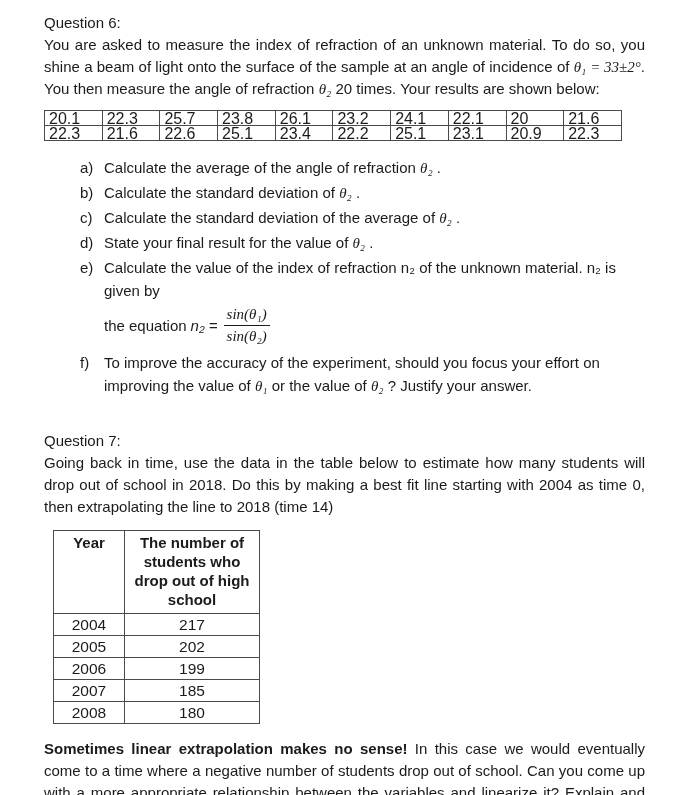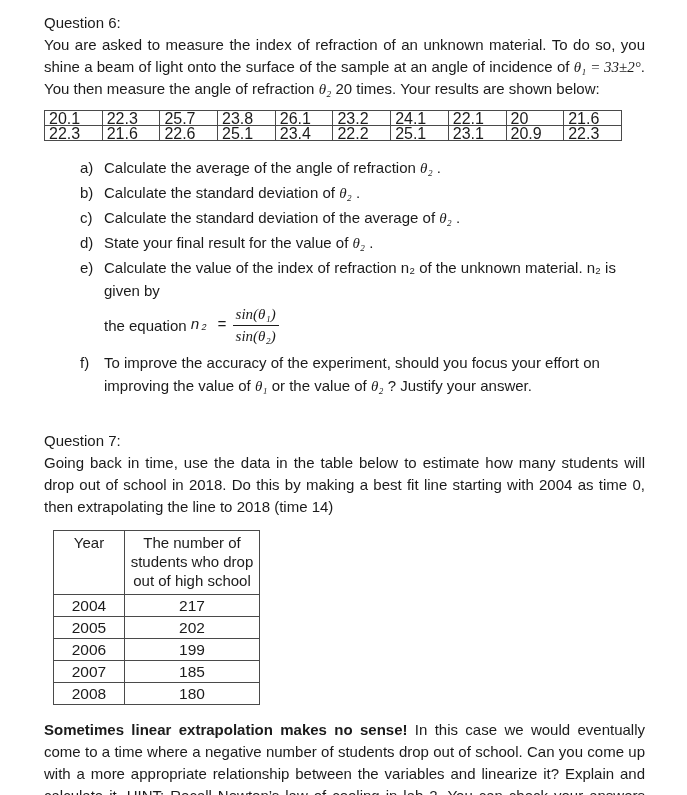--- a/index.html
+++ b/index.html
@@ -19,34 +19,34 @@
     border:1px solid #4a4a4a;height:14px;font-size:16px;line-height:13px;
     padding:0 0 0 4px;vertical-align:middle;
   }
   
   .items{margin-top:15px;}
   .item{display:flex;font-size:15px;line-height:23px;margin-bottom:1px;}
   .item-label{width:24px;margin-left:36px;flex:0 0 auto;}
   .item-body{flex:1;}
   
   .equation-line{display:flex;align-items:center;margin:3px 0 4px 0;}
-  .eq-lhs{font-family:Liberation Mono, monospace;font-style:italic;margin:0 6px 0 4px;}
+  .eq-lhs{font-family:Liberation Sans, sans-serif;font-style:italic;margin:0 6px 0 4px;}
   .frac{
     display:inline-flex;flex-direction:column;text-align:center;
     font-family:Liberation Serif, serif;font-style:italic;
     font-size:15px;line-height:19px;vertical-align:middle;
   }
   .frac-num{border-bottom:1.3px solid #1b1b1b;padding:0 3px 1px 3px;}
   .frac-den{padding-top:1px;}
   .eq-post{margin-left:3px;}
   
   .q7-section{margin-top:32px;}
   .q7-table{border-collapse:collapse;margin:12px 0 0 9px;table-layout:fixed;}
   .q7-table th,.q7-table td{border:1px solid #4a4a4a;text-align:center;vertical-align:top;}
-  .q7-table th{font-weight:normal;font-size:15px;line-height:19px;padding:2px 4px 4px 4px;}
+  .q7-table th{font-weight:bold;font-size:15px;line-height:19px;padding:2px 4px 4px 4px;}
   .q7-col-year{width:62px;}
   .q7-col-num{width:126px;}
   .q7-table td{font-size:15.5px;line-height:20px;height:21px;padding:0;vertical-align:middle;}
   
   .closing{margin-top:14px;font-size:15px;line-height:22px;text-align:justify;}
   .closing .bold{font-weight:bold;}
 </style>
 </head>
 <body>
 

